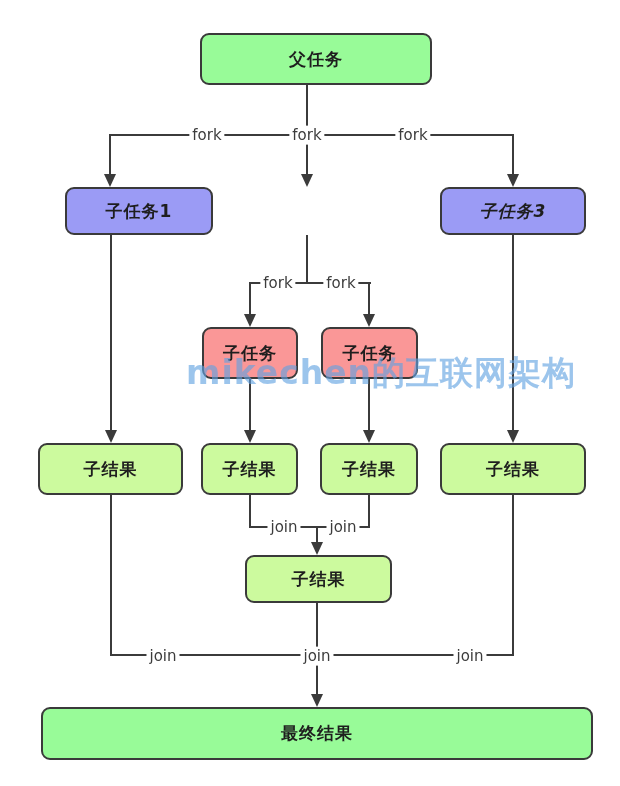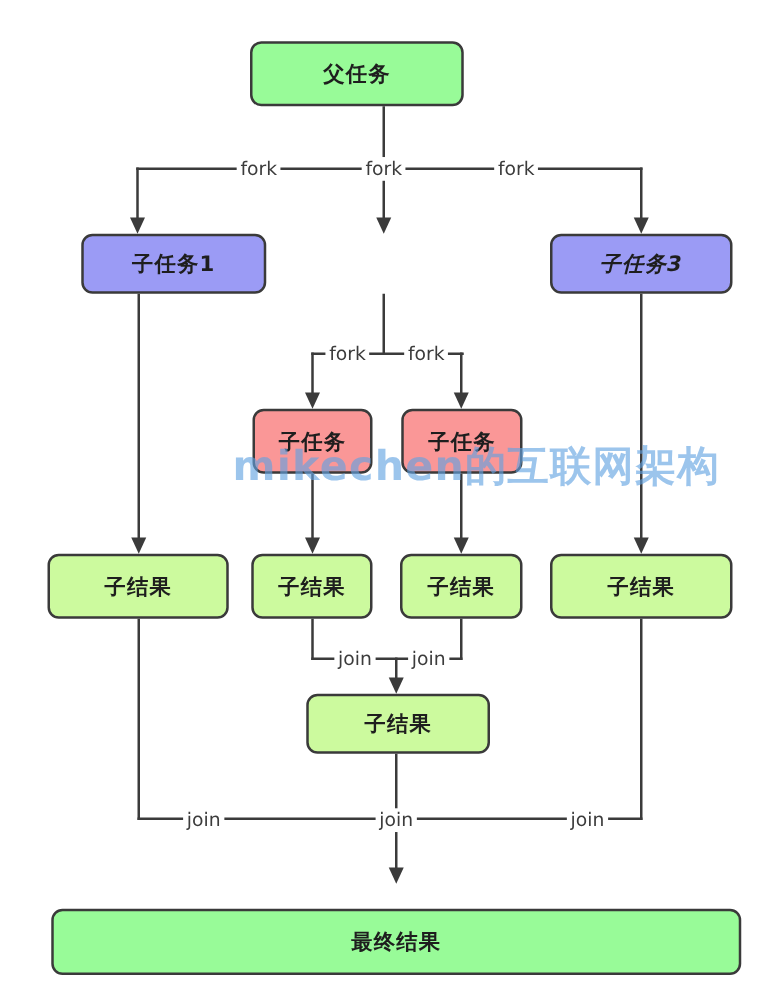--- a/index.html
+++ b/index.html
@@ -30,32 +30,32 @@
 
   
   .elab{position:absolute;z-index:8;transform:translate(-50%,-50%);
     background:#ffffff;padding:0 3px;font-size:15px;color:var(--edge-text);line-height:1.25;}
 
   
   .watermark{position:absolute;left:186px;top:351px;z-index:30;white-space:nowrap;
     font-size:33px;font-weight:bold;color:var(--wm);opacity:0.62;letter-spacing:1px;}
 
   
-  #n-parent{left:200px;top:33px;width:171px;height:52px;}
+  #n-parent{left:200px;top:33px;width:232px;height:52px;}
   #n-sub1{left:37px;top:187px;width:148px;height:48px;}
   #n-sub2{left:236px;top:187px;width:144px;height:48px;}
   #n-sub3{left:440px;top:187px;width:146px;height:48px;}
   #n-ssl{left:202px;top:327px;width:96px;height:52px;}
   #n-ssr{left:321px;top:327px;width:97px;height:52px;}
   #n-res1{left:38px;top:443px;width:145px;height:52px;}
   #n-res2{left:201px;top:443px;width:97px;height:52px;}
   #n-res3{left:320px;top:443px;width:98px;height:52px;}
   #n-res4{left:440px;top:443px;width:146px;height:52px;}
   #n-resm{left:245px;top:555px;width:147px;height:48px;}
-  #n-final{left:41px;top:727px;width:552px;height:53px;}
+  #n-final{left:41px;top:707px;width:552px;height:53px;}
 </style>
 </head>
 <body>
 
 <div class="canvas">
 
   <div class="ln v" style="left:306px;top:85px;height:91px;"></div>
 
   <div class="ln h" style="left:109px;top:134px;width:405px;"></div>
 

